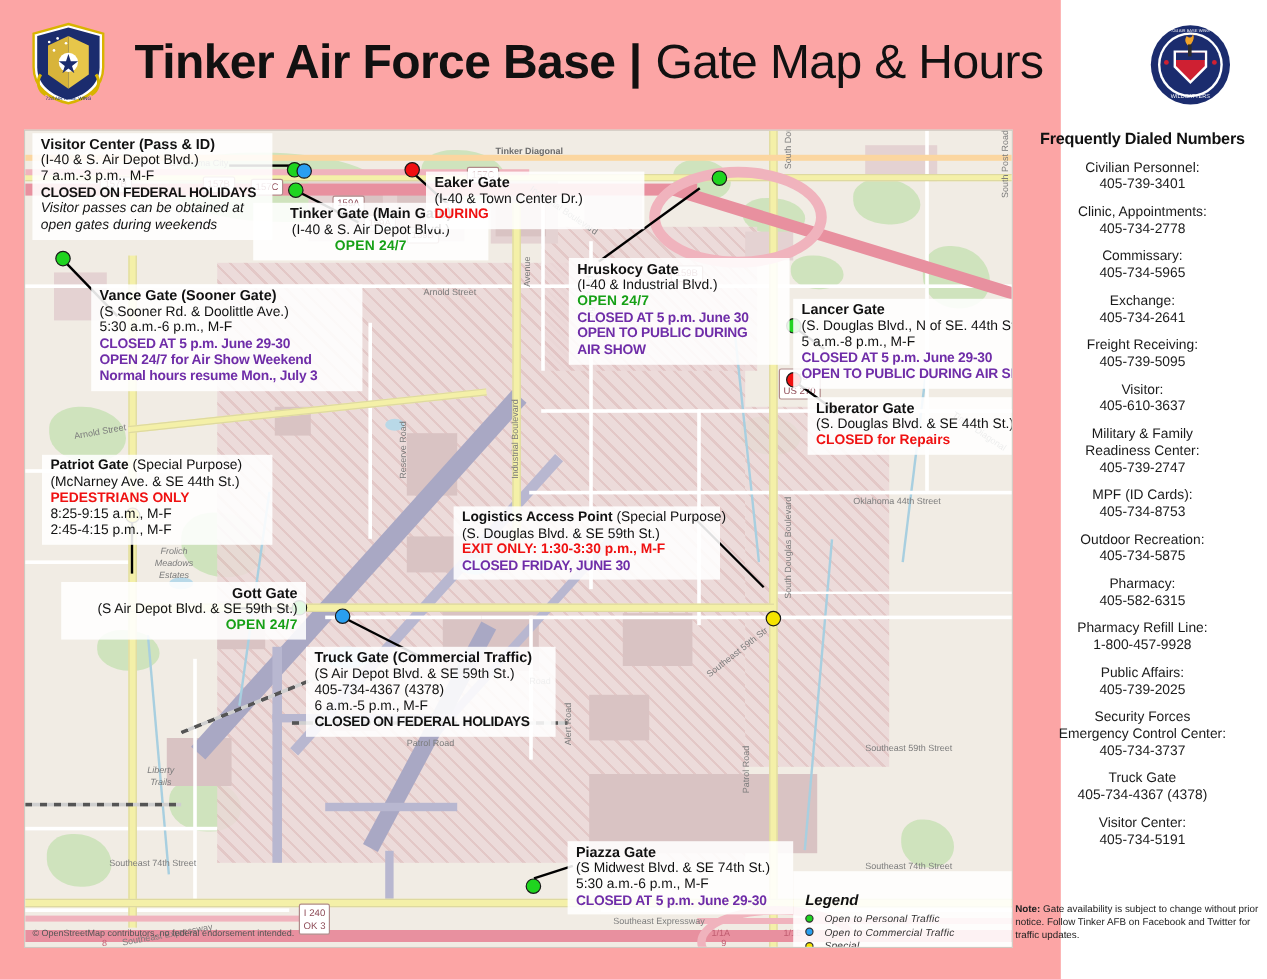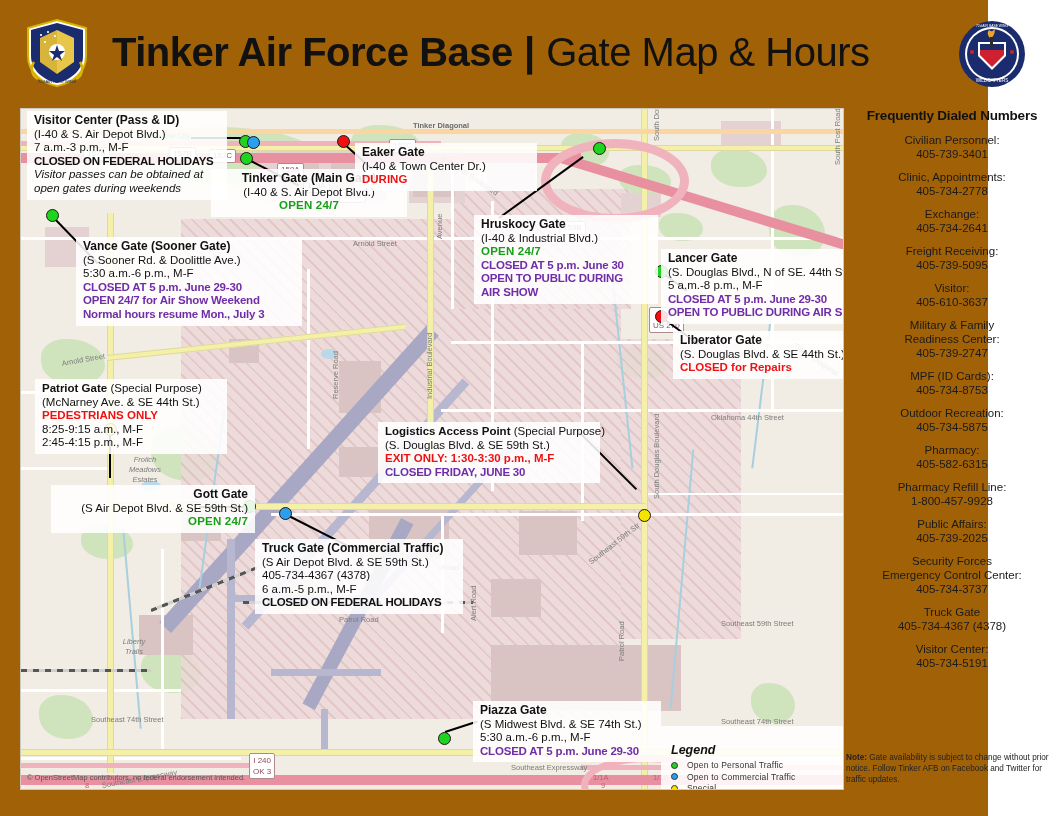--- a/index.html
+++ b/index.html
@@ -2,21 +2,21 @@
 <html><head>
 <meta charset="utf-8">
 <title>Tinker Air Force Base | Gate Map &amp; Hours</title>
 <style>
   html,body{margin:0;padding:0;background:#ffffff;}
   body{
     width:1056px;height:816px;overflow:hidden;
     font-family:"Liberation Sans","DejaVu Sans",sans-serif;
     color:#111;
   }
-  #page{position:relative;width:988px;height:816px;background:#a16207;}
+  #page{position:relative;width:884px;height:816px;background:#fca5a5;}
 
   
   .header{position:absolute;left:0;top:0;width:1056px;height:100px;}
   .seal-left{position:absolute;left:24px;top:18px;width:66px;height:70px;}
   .seal-right{position:absolute;left:958px;top:20px;width:68px;height:68px;}
   .title{
     position:absolute;left:112px;top:24px;
     font-size:40px;line-height:56px;white-space:nowrap;
     font-family:"Liberation Sans","DejaVu Sans",sans-serif;
   }
@@ -99,21 +99,21 @@
   .co.right{text-align:right;}
 
   
   .legend{
     position:absolute;left:640px;top:617px;width:180px;
     background:rgba(255,255,255,.88);padding:17px 8px 7px 10px;z-index:45;
   }
   .legend .lg-title{font-style:italic;font-weight:bold;font-size:12.5px;margin-bottom:3px;}
   .legend .lg-row{display:flex;align-items:center;margin:1.5px 0;}
   .legend .lg-dot{width:7px;height:7px;border-radius:50%;border:1px solid #333;margin-right:9px;box-sizing:border-box;}
-  .legend .lg-txt{font-size:8.5px;color:#333;letter-spacing:.2px;}
+  .legend .lg-txt{font-size:8.5px;font-style:italic;color:#333;letter-spacing:.2px;}
 
   .attrib{position:absolute;left:6px;top:664px;font-size:7.5px;color:#555;z-index:45;}
 
   
   .phones{position:absolute;left:852px;top:108px;width:200px;text-align:center;}
   .phones h2{margin:0 0 10px 0;font-size:13.5px;font-weight:bold;letter-spacing:-0.2px;}
   .ph-item{margin-bottom:9px;font-size:11.5px;line-height:14px;color:#1a1a1a;}
   .ph-item .lbl{display:block;}
   .ph-item .num{display:block;}
   .note{position:absolute;left:846px;top:752px;width:208px;font-size:8.2px;line-height:11px;color:#222;text-align:left;}
@@ -461,20 +461,24 @@
     <div id="phone-list">
         <div class="ph-item">
           <span class="lbl">Civilian Personnel:</span>
           <span class="num">405-739-3401</span>
         </div>
         <div class="ph-item">
           <span class="lbl">Clinic, Appointments:</span>
           <span class="num">405-734-2778</span>
         </div>
         <div class="ph-item">
+          <span class="lbl">Commissary:</span>
+          <span class="num">405-734-5965</span>
+        </div>
+        <div class="ph-item">
           <span class="lbl">Exchange:</span>
           <span class="num">405-734-2641</span>
         </div>
         <div class="ph-item">
           <span class="lbl">Freight Receiving:</span>
           <span class="num">405-739-5095</span>
         </div>
         <div class="ph-item">
           <span class="lbl">Visitor:</span>
           <span class="num">405-610-3637</span>

